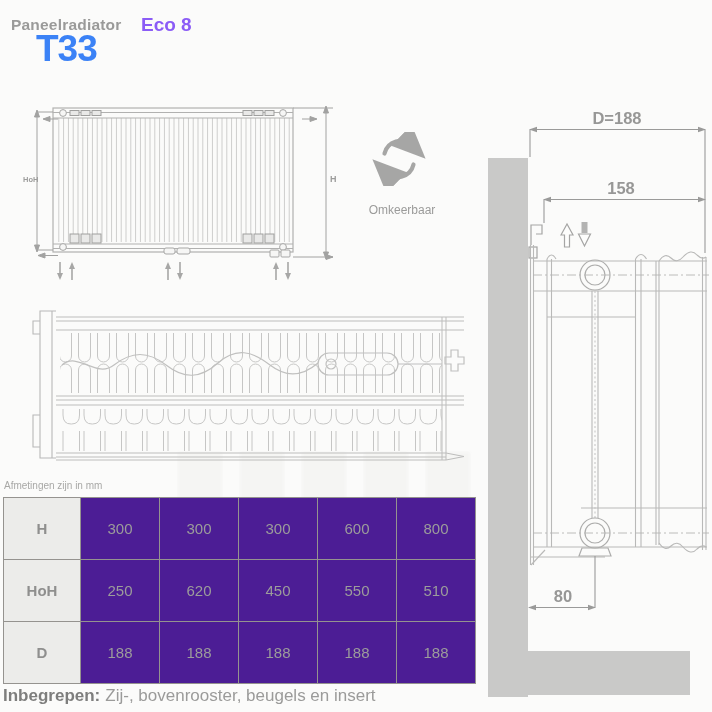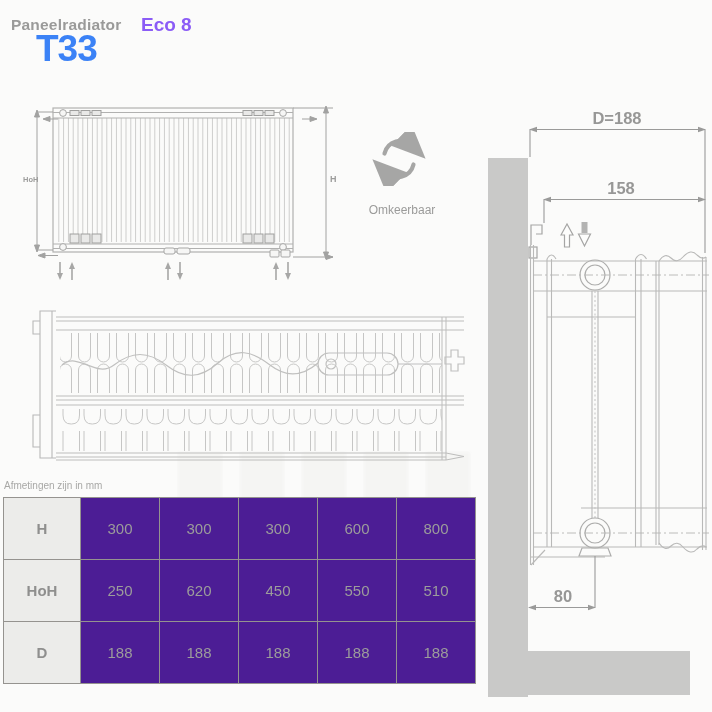--- a/index.html
+++ b/index.html
@@ -266,14 +266,17 @@
       <td class="hd">D</td>
       <td>188</td>
       <td>188</td>
       <td>188</td>
       <td>188</td>
       <td>188</td>
     </tr>
   </tbody>
     </table>
 
+  <div class="abs footer">
+    <b>Inbegrepen:</b><span>Zij-, bovenrooster, beugels en insert</span>
+  </div>
 
 </div>
 
 </body></html>

